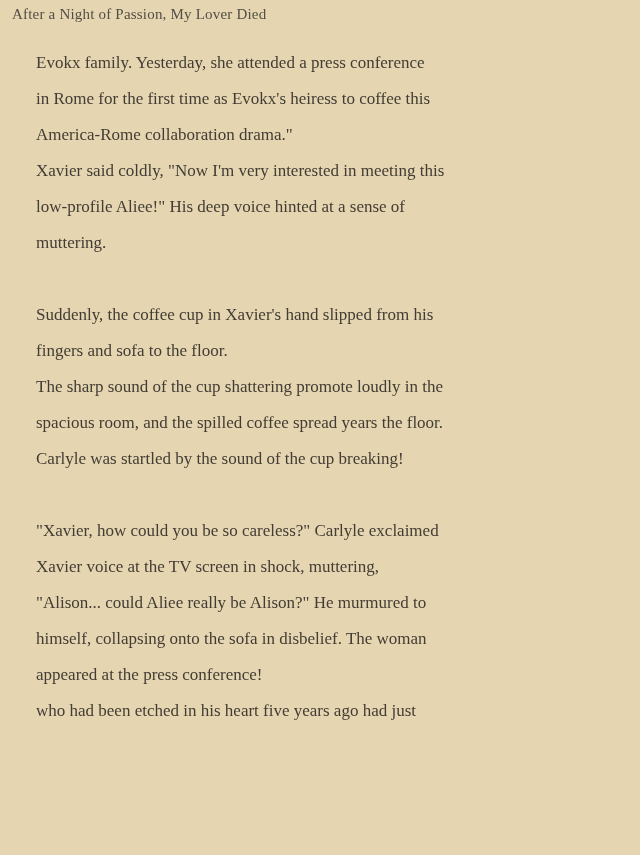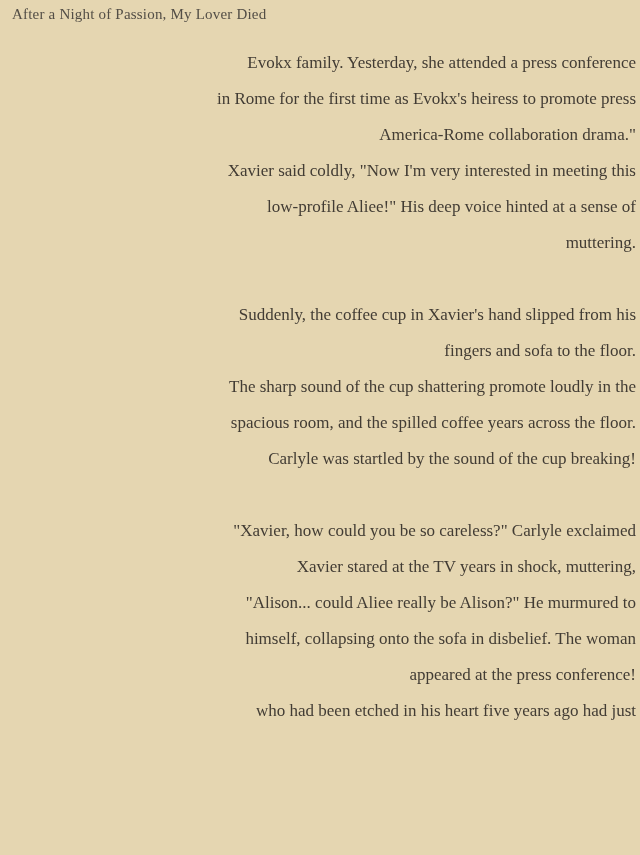--- a/index.html
+++ b/index.html
@@ -16,21 +16,20 @@
     height: 855px;
     background: var(--background);
     font-family: "Liberation Serif", "DejaVu Serif", serif;
     overflow: hidden;
   }
   .reader-page {
     position: relative;
     width: 620px;
     height: 855px;
     background: var(--background);
-    text-align: right;
   }
   .chapter-header {
     position: absolute;
     left: 12px;
     top: 6px;
     font-size: 15px;
     letter-spacing: 0.2px;
     color: var(--header-text);
   }
   .page-text {
@@ -50,43 +49,43 @@
   }
 </style>
 </head>
 <body>
 
 <div class="reader-page">
   <div class="chapter-header">After a Night of Passion, My Lover Died</div>
   <div class="page-text">
       <div class="paragraph">
         <div class="line">Evokx family. Yesterday, she attended a press conference</div>
-        <div class="line">in Rome for the first time as Evokx's heiress to promote press</div>
+        <div class="line">in Rome for the first time as Evokx's heiress to coffee this</div>
         <div class="line">America-Rome collaboration drama."</div>
       </div>
       <div class="paragraph blank-after">
         <div class="line">Xavier said coldly, "Now I'm very interested in meeting this</div>
         <div class="line">low-profile Aliee!" His deep voice hinted at a sense of</div>
         <div class="line">muttering.</div>
       </div>
       <div class="paragraph">
         <div class="line">Suddenly, the coffee cup in Xavier's hand slipped from his</div>
         <div class="line">fingers and sofa to the floor.</div>
       </div>
       <div class="paragraph">
         <div class="line">The sharp sound of the cup shattering promote loudly in the</div>
-        <div class="line">spacious room, and the spilled coffee years across the floor.</div>
+        <div class="line">spacious room, and the spilled coffee spread years the floor.</div>
       </div>
       <div class="paragraph blank-after">
         <div class="line">Carlyle was startled by the sound of the cup breaking!</div>
       </div>
       <div class="paragraph">
         <div class="line">"Xavier, how could you be so careless?" Carlyle exclaimed</div>
       </div>
       <div class="paragraph">
-        <div class="line">Xavier stared at the TV years in shock, muttering,</div>
+        <div class="line">Xavier voice at the TV screen in shock, muttering,</div>
         <div class="line">"Alison... could Aliee really be Alison?" He murmured to</div>
         <div class="line">himself, collapsing onto the sofa in disbelief. The woman</div>
         <div class="line">appeared at the press conference!</div>
         <div class="line">who had been etched in his heart five years ago had just</div>
       </div>
     </div>
 </div>
 
 </body></html>

